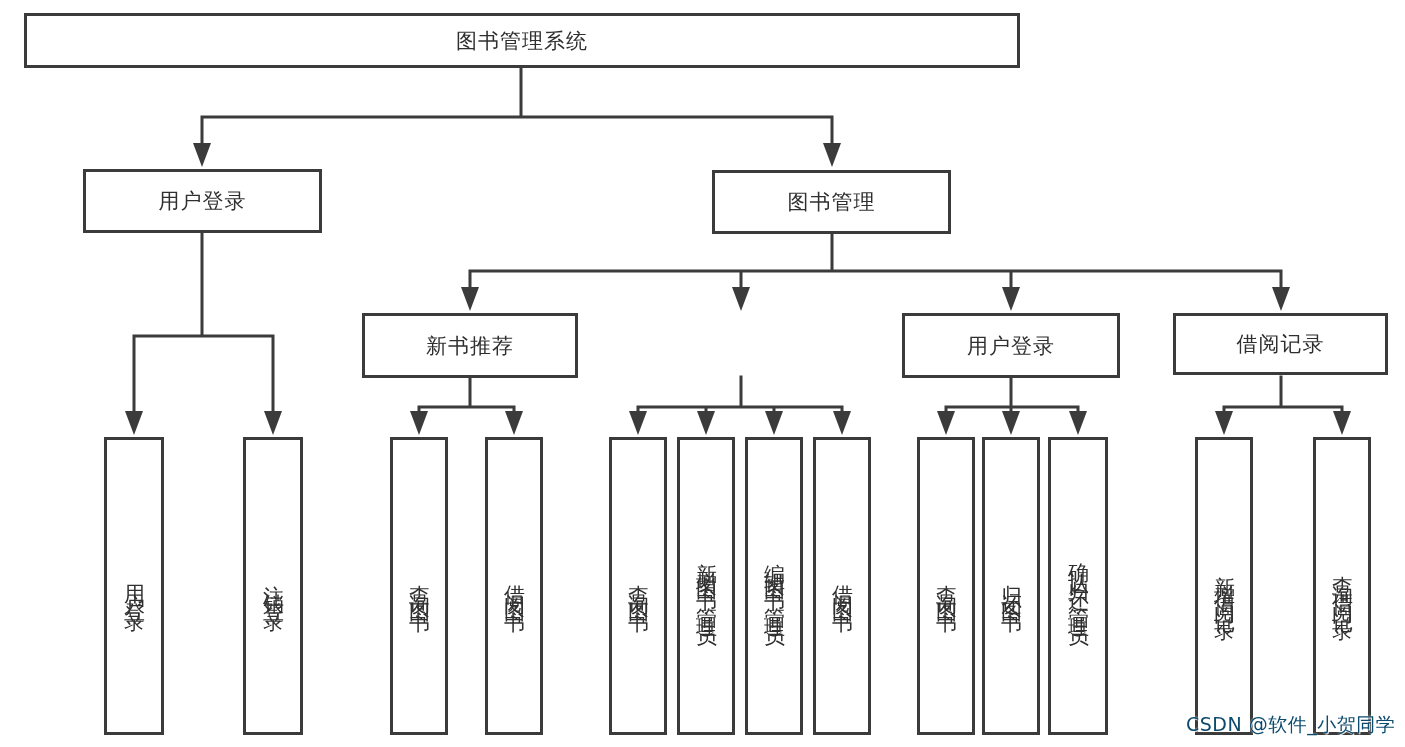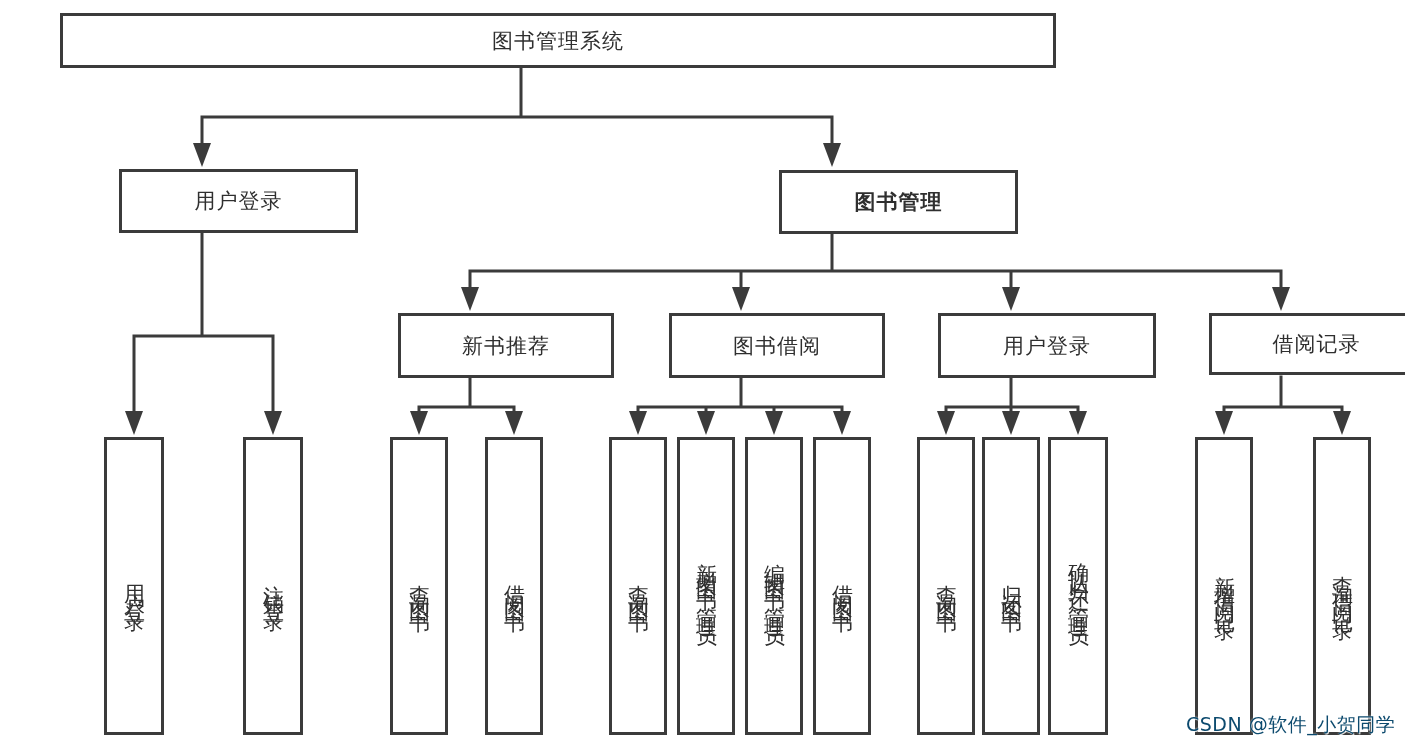--- a/index.html
+++ b/index.html
@@ -31,36 +31,35 @@
     color: #2f2f2f;
     display: flex;
     align-items: center;
     justify-content: center;
     z-index: 2;
   }
   .h-node {
     font-size: 21px;
     letter-spacing: 1px;
     text-align: center;
-    margin-left: 36px;
   }
   .v-node {
     writing-mode: vertical-rl;
     text-orientation: mixed;
     font-size: 21px;
     letter-spacing: 9px;
     top: 437px;
     height: 298px;
     line-height: 1;
   }
   
   .n-root    { left: 24px;  top: 13px;  width: 996px; height: 55px; }
   
   .n-login   { left: 83px;  top: 169px; width: 239px; height: 64px; }
-  .n-mgmt    { left: 743px; top: 170px; width: 239px; height: 64px; font-weight: bold; }
+  .n-mgmt    { left: 712px; top: 170px; width: 239px; height: 64px; }
   
   .n-rec     { left: 362px;  top: 313px; width: 216px; height: 65px; }
   .n-borrow  { left: 633px;  top: 313px; width: 216px; height: 65px; }
   .n-current { left: 902px;  top: 313px; width: 218px; height: 65px; }
   .n-records { left: 1173px; top: 313px; width: 215px; height: 62px; }
   
   .l-a1 { left: 104px;  width: 60px; }
   .l-a2 { left: 243px;  width: 60px; }
   .l-b1 { left: 390px;  width: 58px; }
   .l-b2 { left: 485px;  width: 58px; }
@@ -122,21 +121,20 @@
       <polygon points="1342,435 1333,411 1351,411"></polygon>
     </g>
   </svg>
 
   <div class="node h-node n-root">图书管理系统</div>
 
   <div class="node h-node n-login">用户登录</div>
   <div class="node h-node n-mgmt">图书管理</div>
 
   <div class="node h-node n-rec">新书推荐</div>
-  <div class="node h-node n-borrow">图书借阅</div>
   <div class="node h-node n-current">用户登录</div>
   <div class="node h-node n-records">借阅记录</div>
 
   <div class="node v-node l-a1">用户登录</div>
   <div class="node v-node l-a2">注销登录</div>
 
   <div class="node v-node l-b1">查询图书</div>
   <div class="node v-node l-b2">借阅图书</div>
 
   <div class="node v-node l-c1">查询图书</div>

